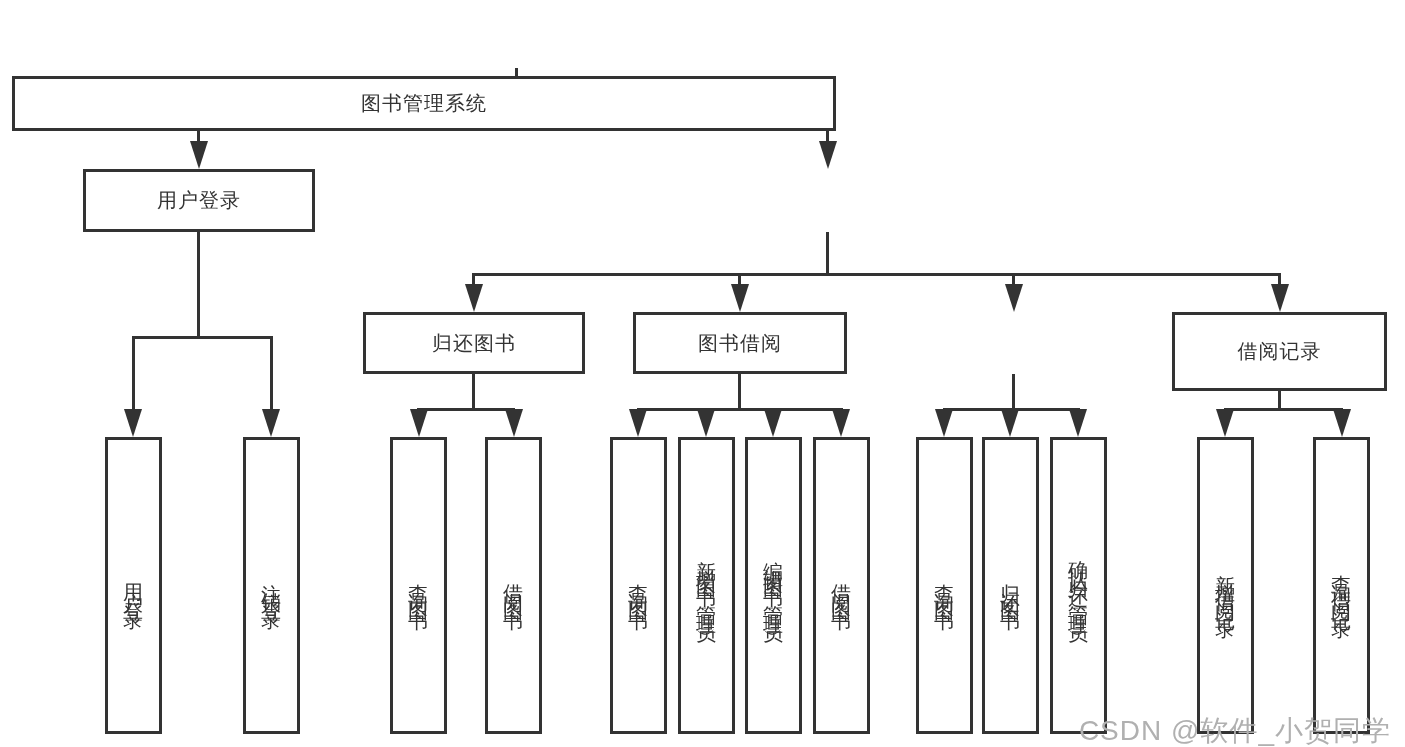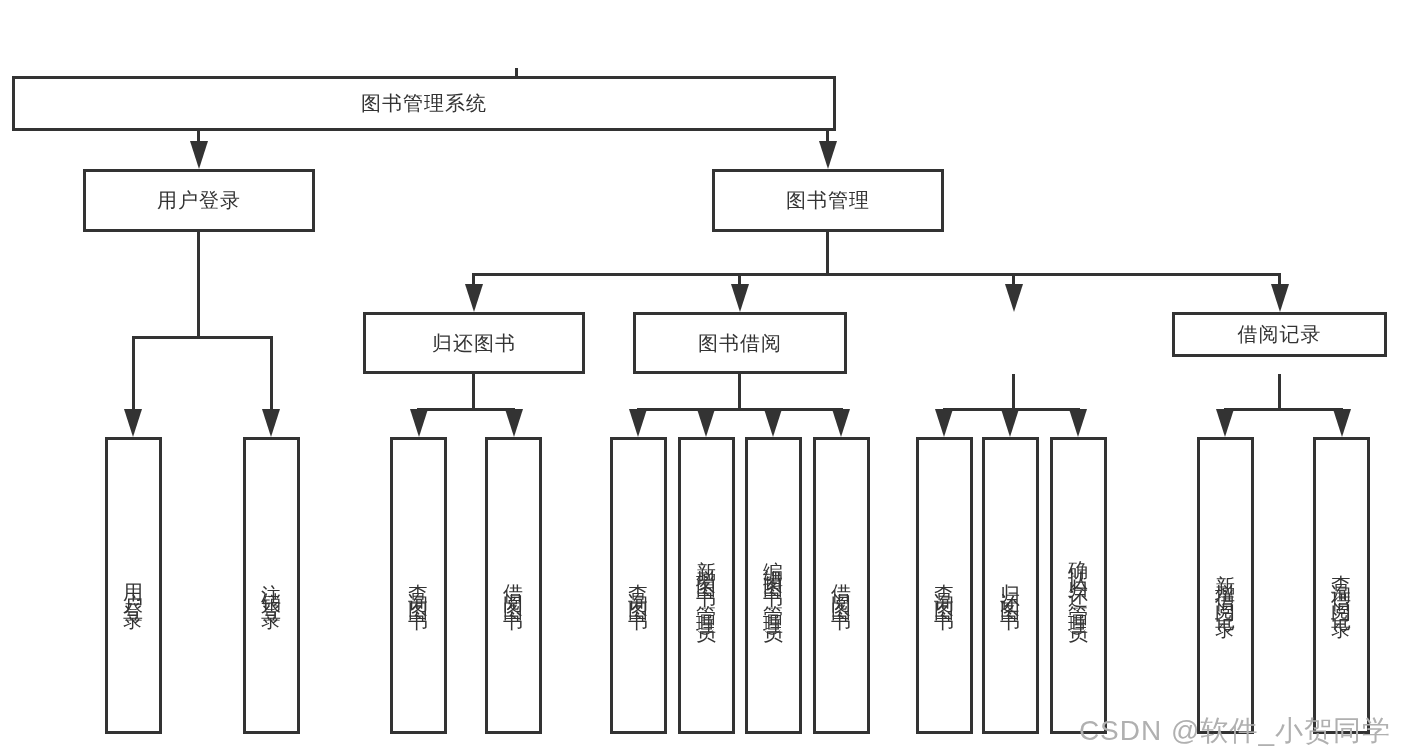--- a/index.html
+++ b/index.html
@@ -87,31 +87,28 @@
     <div class="arrow" style="left:1333px;top:409px;"></div>
   </div>
 
   <div class="box hbox" style="left:12px;top:30px;width:824px;height:55px;margin-top:46px;">
     <span>图书管理系统</span>
   </div>
 
   <div class="box hbox" style="left:83px;top:169px;width:232px;height:63px;">
     <span>用户登录</span>
   </div>
-  <div class="box hbox" style="left:712px;top:169px;width:232px;height:63px;">
-    <span>图书管理</span>
-  </div>
 
   <div class="box hbox" style="left:363px;top:312px;width:222px;height:62px;">
     <span>归还图书</span>
   </div>
   <div class="box hbox" style="left:633px;top:312px;width:214px;height:62px;">
     <span>图书借阅</span>
   </div>
-  <div class="box hbox" style="left:1172px;top:312px;width:215px;height:45px;">
+  <div class="box hbox" style="left:1172px;top:312px;width:215px;height:79px;">
     <span>借阅记录</span>
   </div>
 
   <div class="box leaf" style="left:105px;">
     <span>用户登录</span>
   </div>
   <div class="box leaf" style="left:243px;">
     <span>注销登录</span>
   </div>
 

